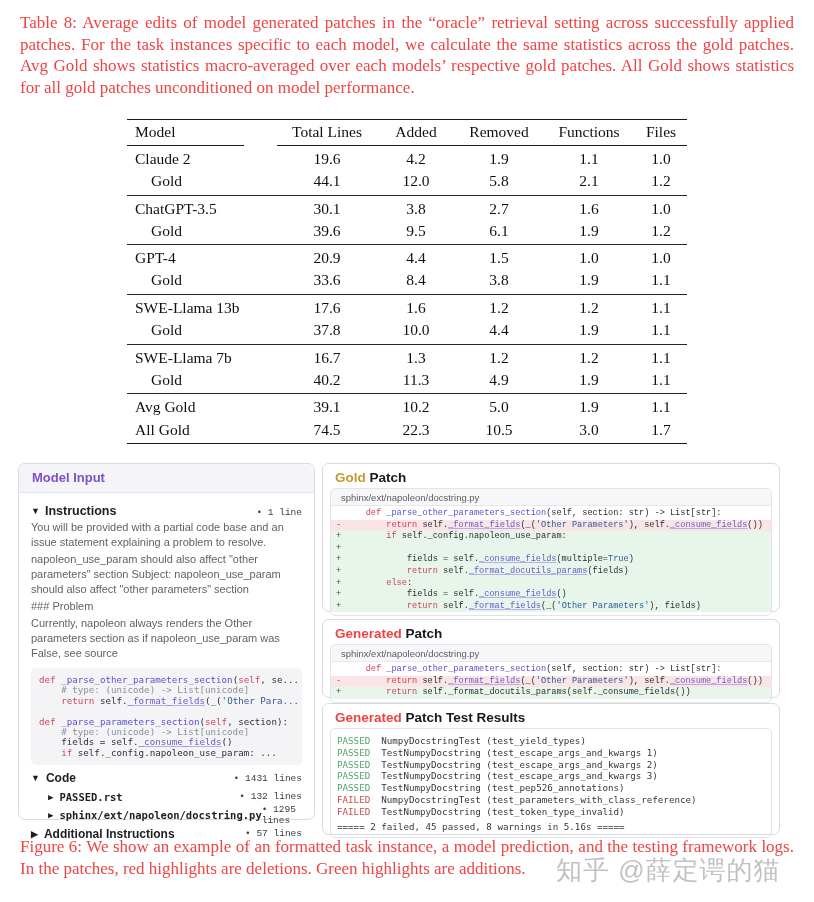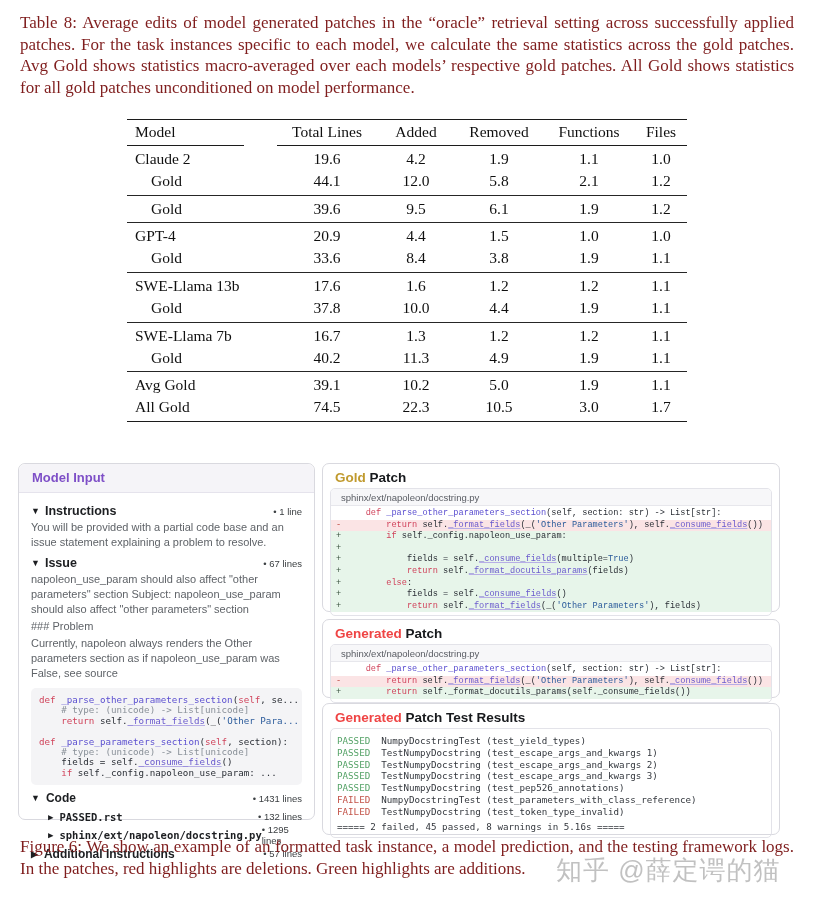--- a/index.html
+++ b/index.html
@@ -2,21 +2,21 @@
 <html><head>
 <meta charset="utf-8">
 <style>
   * { margin:0; padding:0; box-sizing:border-box; }
   html,body { background:#ffffff; }
   .page { position:relative; width:814px; height:902px; background:#ffffff; overflow:hidden;
           font-family:"Liberation Sans", sans-serif; }
 
   
   .paper-caption { position:absolute; font-family:"Liberation Serif", serif; font-size:17px;
-                   line-height:21.5px; color:#7f1d1d; text-align:justify; }
+                   line-height:21.5px; color:#ef4444; text-align:justify; }
   .cap-top { left:20px; top:12px; width:774px; }
   .cap-fig { left:20px; top:836px; width:774px; }
 
   
   .tbl-wrap { position:absolute; left:0; top:119px; width:814px; display:flex; justify-content:center; }
   table.ltx { border-collapse:collapse; font-family:"Liberation Serif", serif; font-size:15.5px;
               color:#101010; border-top:1.6px solid #1c1c1c; border-bottom:1.6px solid #1c1c1c; }
   table.ltx th { font-weight:normal; padding:3px 8px 5px; white-space:nowrap; }
   table.ltx th.h-model { text-align:left; width:150px;
       background:linear-gradient(#1c1c1c,#1c1c1c) no-repeat left bottom / 78% 1px; }
@@ -41,21 +41,21 @@
   .p-gen   { left:322px; top:619px; width:458px; height:79px;  }
   .p-tests { left:322px; top:703px; width:458px; height:132px; }
 
   .mi-header { height:29px; line-height:28px; padding:0 13px; background:#f5f4f8;
                border-bottom:1px solid #e5e3ec; border-radius:7px 7px 0 0;
                font-size:13px; font-weight:bold; color:#7e4fc7; }
   .mi-body { padding:5px 12px 0; }
   .sec-head { display:flex; justify-content:space-between; align-items:baseline; margin-top:6px; }
   .sec-title { font-size:12.5px; font-weight:bold; color:#1c1e21; }
   .sec-title .arr { font-size:9px; margin-right:5px; position:relative; top:-1px; color:#1c1e21; }
-  .sec-count { font-size:9.5px; color:#3c4043; }
+  .sec-count { font-size:9.5px; color:#3c4043;font-family:Liberation Mono, monospace; }
   .sec-par { font-size:11px; line-height:15px; color:#5f6368; margin-top:2px; }
   .mi-code { margin:7px 0 2px; background:#f4f4f6; border-radius:5px; padding:7px 8px;
              font-family:"DejaVu Sans Mono", monospace; font-size:9.2px; line-height:10.4px;
              white-space:pre; overflow:hidden; }
   .mi-code .ln { height:10.4px; }
   .tree { margin-top:4px; }
   .tree-row { display:flex; justify-content:space-between; align-items:center; height:18.5px; }
   .tree-label { font-size:12px; font-weight:bold; color:#1c1e21; white-space:nowrap; }
   .tree-label.mono { font-family:"DejaVu Sans Mono", monospace; font-size:10.5px; }
   .tree-label .arr { font-size:9px; margin-right:6px; position:relative; top:-1px; }
@@ -123,20 +123,28 @@
             <td class="c-model ind">Gold</td>
             <td class="c-num">44.1</td>
             <td class="c-num">12.0</td>
             <td class="c-num">5.8</td>
             <td class="c-num">2.1</td>
             <td class="c-num">1.2</td>
           </tr>
         </tbody>
         <tbody class="grp">
           <tr>
+            <td class="c-model">ChatGPT-3.5</td>
+            <td class="c-num">30.1</td>
+            <td class="c-num">3.8</td>
+            <td class="c-num">2.7</td>
+            <td class="c-num">1.6</td>
+            <td class="c-num">1.0</td>
+          </tr>
+          <tr>
             <td class="c-model ind">Gold</td>
             <td class="c-num">39.6</td>
             <td class="c-num">9.5</td>
             <td class="c-num">6.1</td>
             <td class="c-num">1.9</td>
             <td class="c-num">1.2</td>
           </tr>
         </tbody>
         <tbody class="grp">
           <tr>
@@ -217,24 +225,20 @@
     <div class="mi-header">Model Input</div>
     <div class="mi-body" id="mi-body">
         <div class="mi-section">
           <div class="sec-head">
             <span class="sec-title"><span class="arr">▼</span><span>Instructions</span></span>
             <span class="sec-count">• 1 line</span>
           </div>
           <div class="sec-par">You will be provided with a partial code base and an issue statement explaining a problem to resolve.</div>
         </div>
         <div class="mi-section">
-          <div class="sec-head">
-            <span class="sec-title"><span class="arr">▼</span><span>Issue</span></span>
-            <span class="sec-count">• 67 lines</span>
-          </div>
           <div class="sec-par">napoleon_use_param should also affect "other parameters" section Subject: napoleon_use_param should also affect "other parameters" section</div>
           <div class="sec-par">### Problem</div>
           <div class="sec-par">Currently, napoleon always renders the Other parameters section as if napoleon_use_param was False, see source</div>
         </div>
         <div class="mi-code"><div class="ln"><span class="sg-kw">def</span><span class="sg-pl"> </span><span class="sg-fn">_parse_other_parameters_section</span><span class="sg-pl">(</span><span class="sg-slf">self</span><span class="sg-pl">, se...</span></div><div class="ln"><span class="sg-com">    # type: (unicode) -&gt; List[unicode]</span></div><div class="ln"><span class="sg-pl">    </span><span class="sg-kw">return</span><span class="sg-pl"> self.</span><span class="sg-meth">_format_fields</span><span class="sg-pl">(_(</span><span class="sg-str">'Other Para...</span></div><div class="ln"></div><div class="ln"><span class="sg-kw">def</span><span class="sg-pl"> </span><span class="sg-fn">_parse_parameters_section</span><span class="sg-pl">(</span><span class="sg-slf">self</span><span class="sg-pl">, section):</span></div><div class="ln"><span class="sg-com">    # type: (unicode) -&gt; List[unicode]</span></div><div class="ln"><span class="sg-pl">    fields = self.</span><span class="sg-meth">_consume_fields</span><span class="sg-pl">()</span></div><div class="ln"><span class="sg-pl">    </span><span class="sg-kw">if</span><span class="sg-pl"> self._config.napoleon_use_param: ...</span></div></div>
         <div class="tree">
           <div class="tree-row">
             <span class="tree-label"><span class="arr">▼</span><span>Code</span></span>
             <span class="sec-count">• 1431 lines</span>
           </div>

